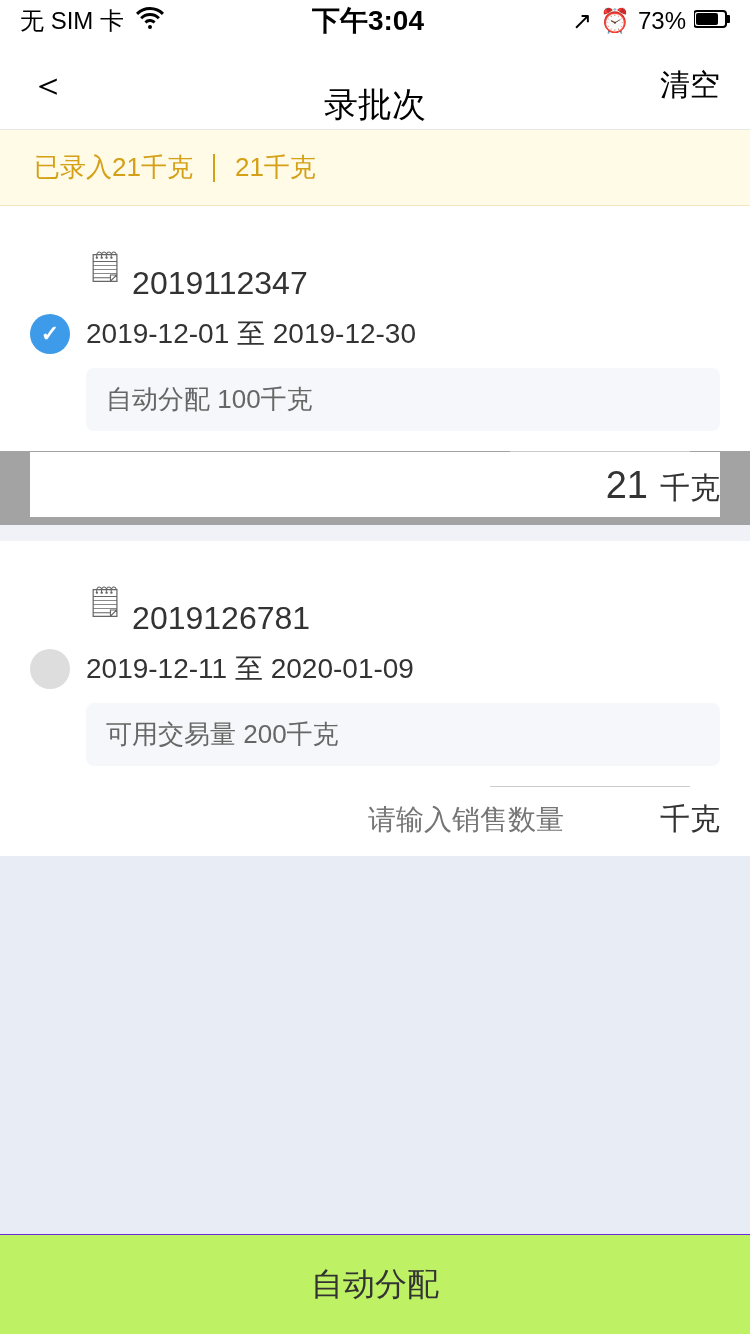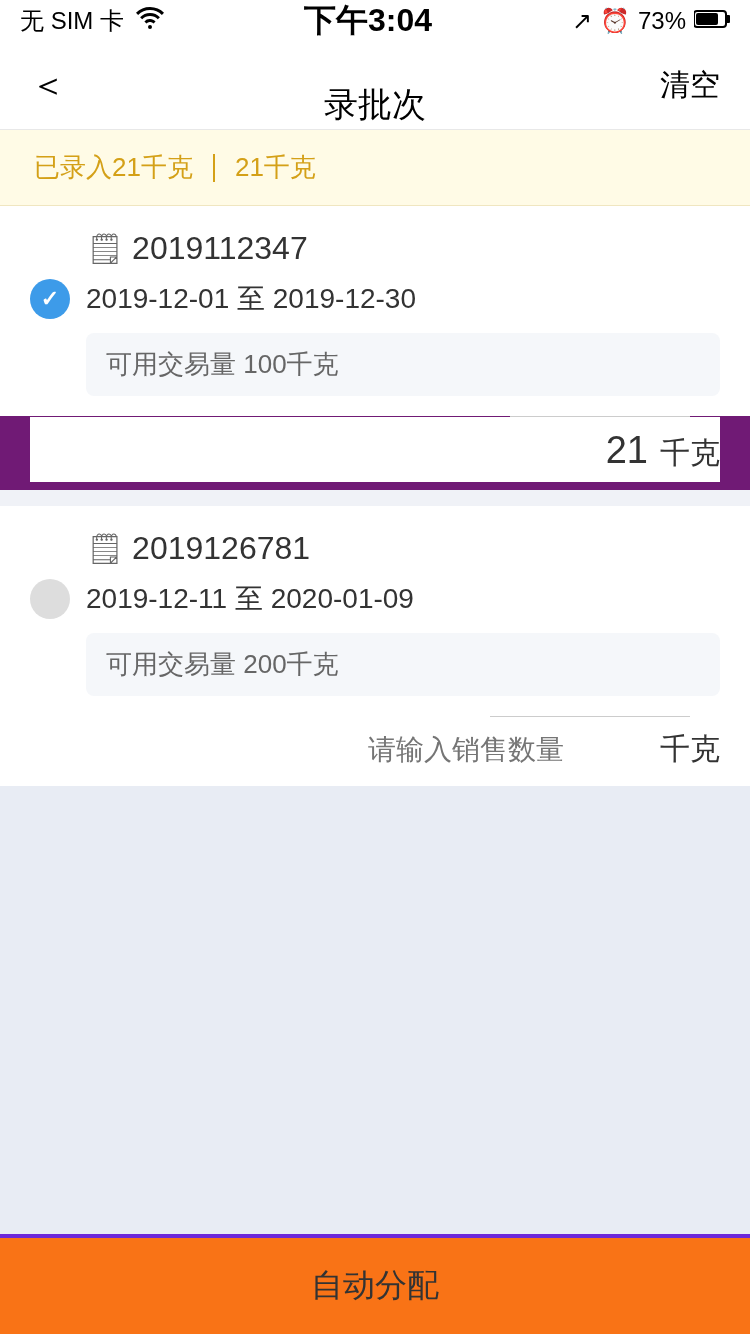--- a/index.html
+++ b/index.html
@@ -26,21 +26,21 @@
       font-weight: 500;
     }
     .status-left {
       display: flex;
       align-items: center;
       gap: 12px;
       font-size: 24px;
       color: #000;
     }
     .status-center {
-      font-size: 32px;
+      font-size: 28px;
       font-weight: 600;
       color: #000;
     }
     .status-right {
       display: flex;
       align-items: center;
       gap: 8px;
       font-size: 24px;
       color: #000;
     }
@@ -118,20 +118,21 @@
       padding-left: 56px;
     }
     .batch-icon {
       font-size: 30px;
       color: #666;
     }
     .batch-id {
       font-size: 32px;
       color: #333;
       font-weight: 500;
+      margin-top: 35px;
     }
     .batch-date-row {
       display: flex;
       align-items: center;
       gap: 16px;
       margin-bottom: 14px;
     }
     .batch-checkbox {
       width: 40px;
       height: 40px;
@@ -229,27 +230,27 @@
     .bottom-bar {
       position: fixed;
       bottom: 0;
       left: 0;
       width: 750px;
       height: 100px;
       display: flex;
     }
     .bottom-btn-left {
       flex: 1;
-      background: #f97316;
+      background: #bef264;
       display: flex;
       align-items: center;
       justify-content: center;
       font-size: 32px;
       color: #333;
-      border-top: 4px solid #6d28d9;
+      border-top: 1px solid #6d28d9;
       cursor: pointer;
     }
     .bottom-btn-right {
       flex: 1;
       background: #4da6ef;
       display: flex;
       align-items: center;
       justify-content: center;
       font-size: 32px;
       color: #fff;
@@ -307,24 +308,24 @@
     <div class="batch-id-row">
       <span class="batch-icon">🗒</span>
       <span class="batch-id">2019112347</span>
     </div>
     <div class="batch-date-row">
       <div class="batch-checkbox checked">
         <span class="checkmark">✓</span>
       </div>
       <span class="batch-date">2019-12-01 至 2019-12-30</span>
     </div>
-    <div class="batch-qty-box">可用交易量 100千克</div>
-  </div>
-
-  <div style="background:#701a75; padding: 0 30px 8px 30px;">
+    <div class="batch-qty-box">自动分配 100千克</div>
+  </div>
+
+  <div style="background:#a3a3a3; padding: 0 30px 8px 30px;">
     <div class="amount-underline"></div>
     <div class="amount-row" style="padding: 12px 0 8px 0; border-top: none;">
       <span class="amount-value">21</span>
       <span class="amount-unit">千克</span>
     </div>
   </div>
 
   <div class="section-divider"></div>
 
   <div class="batch-item card">

